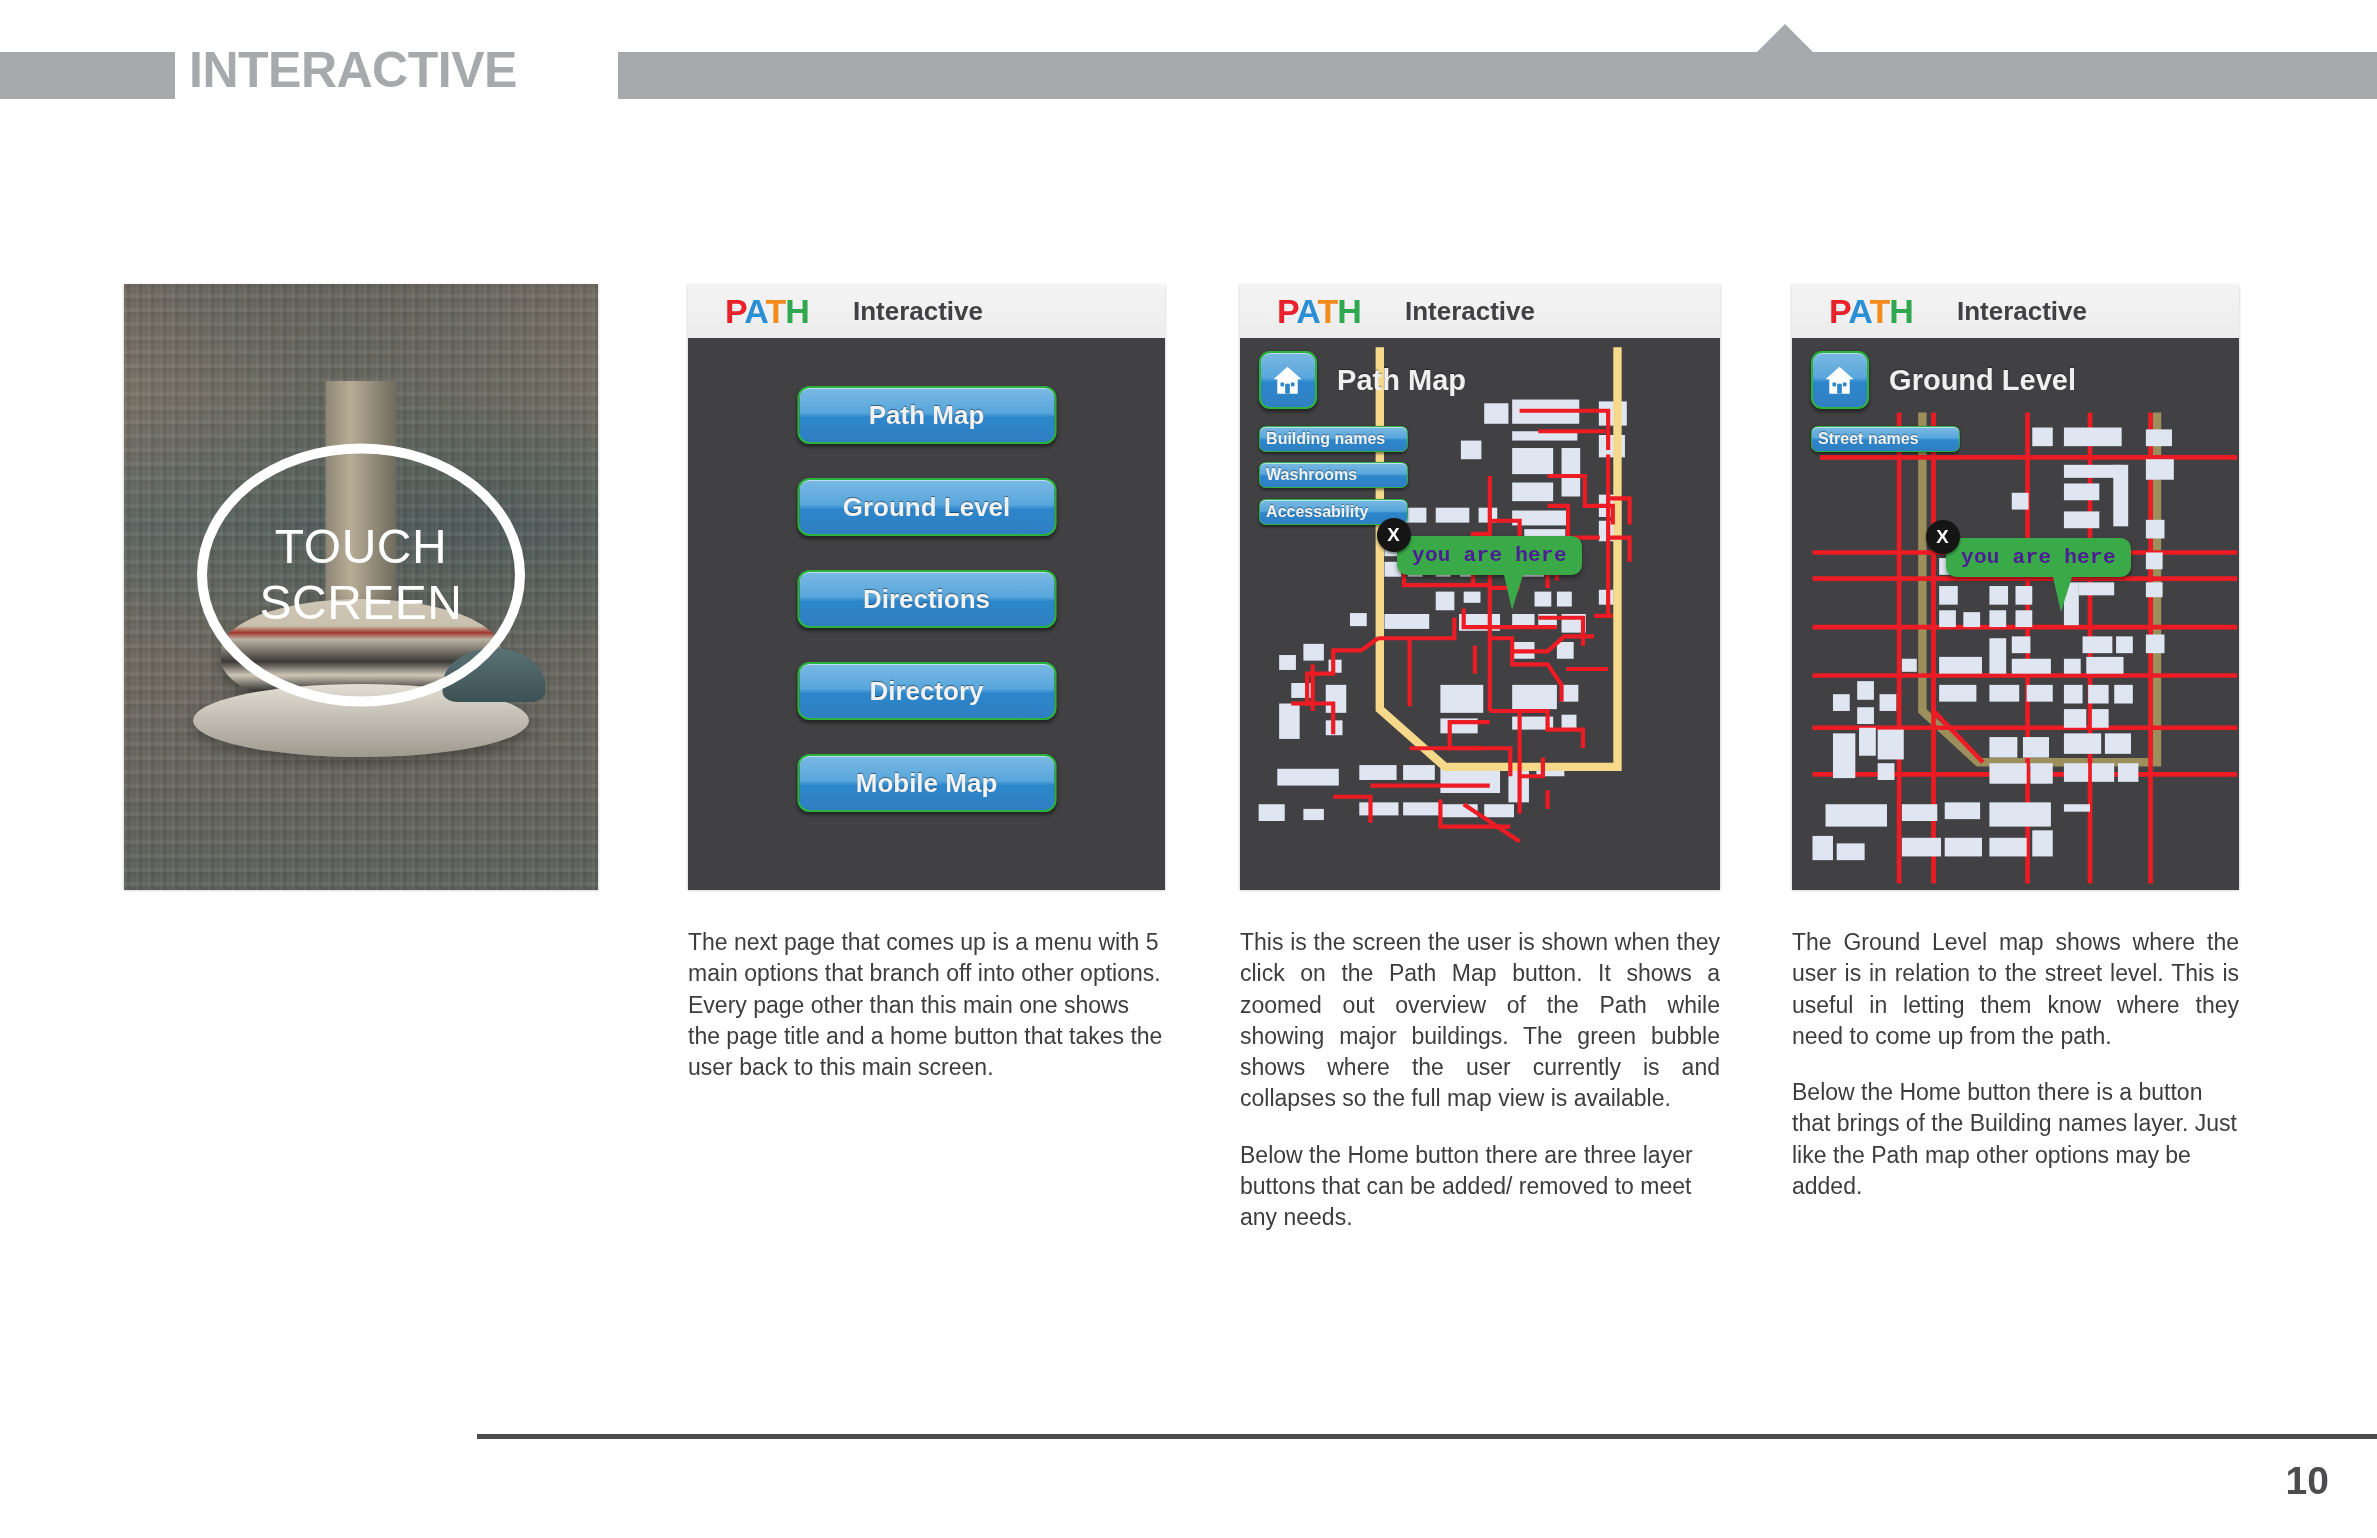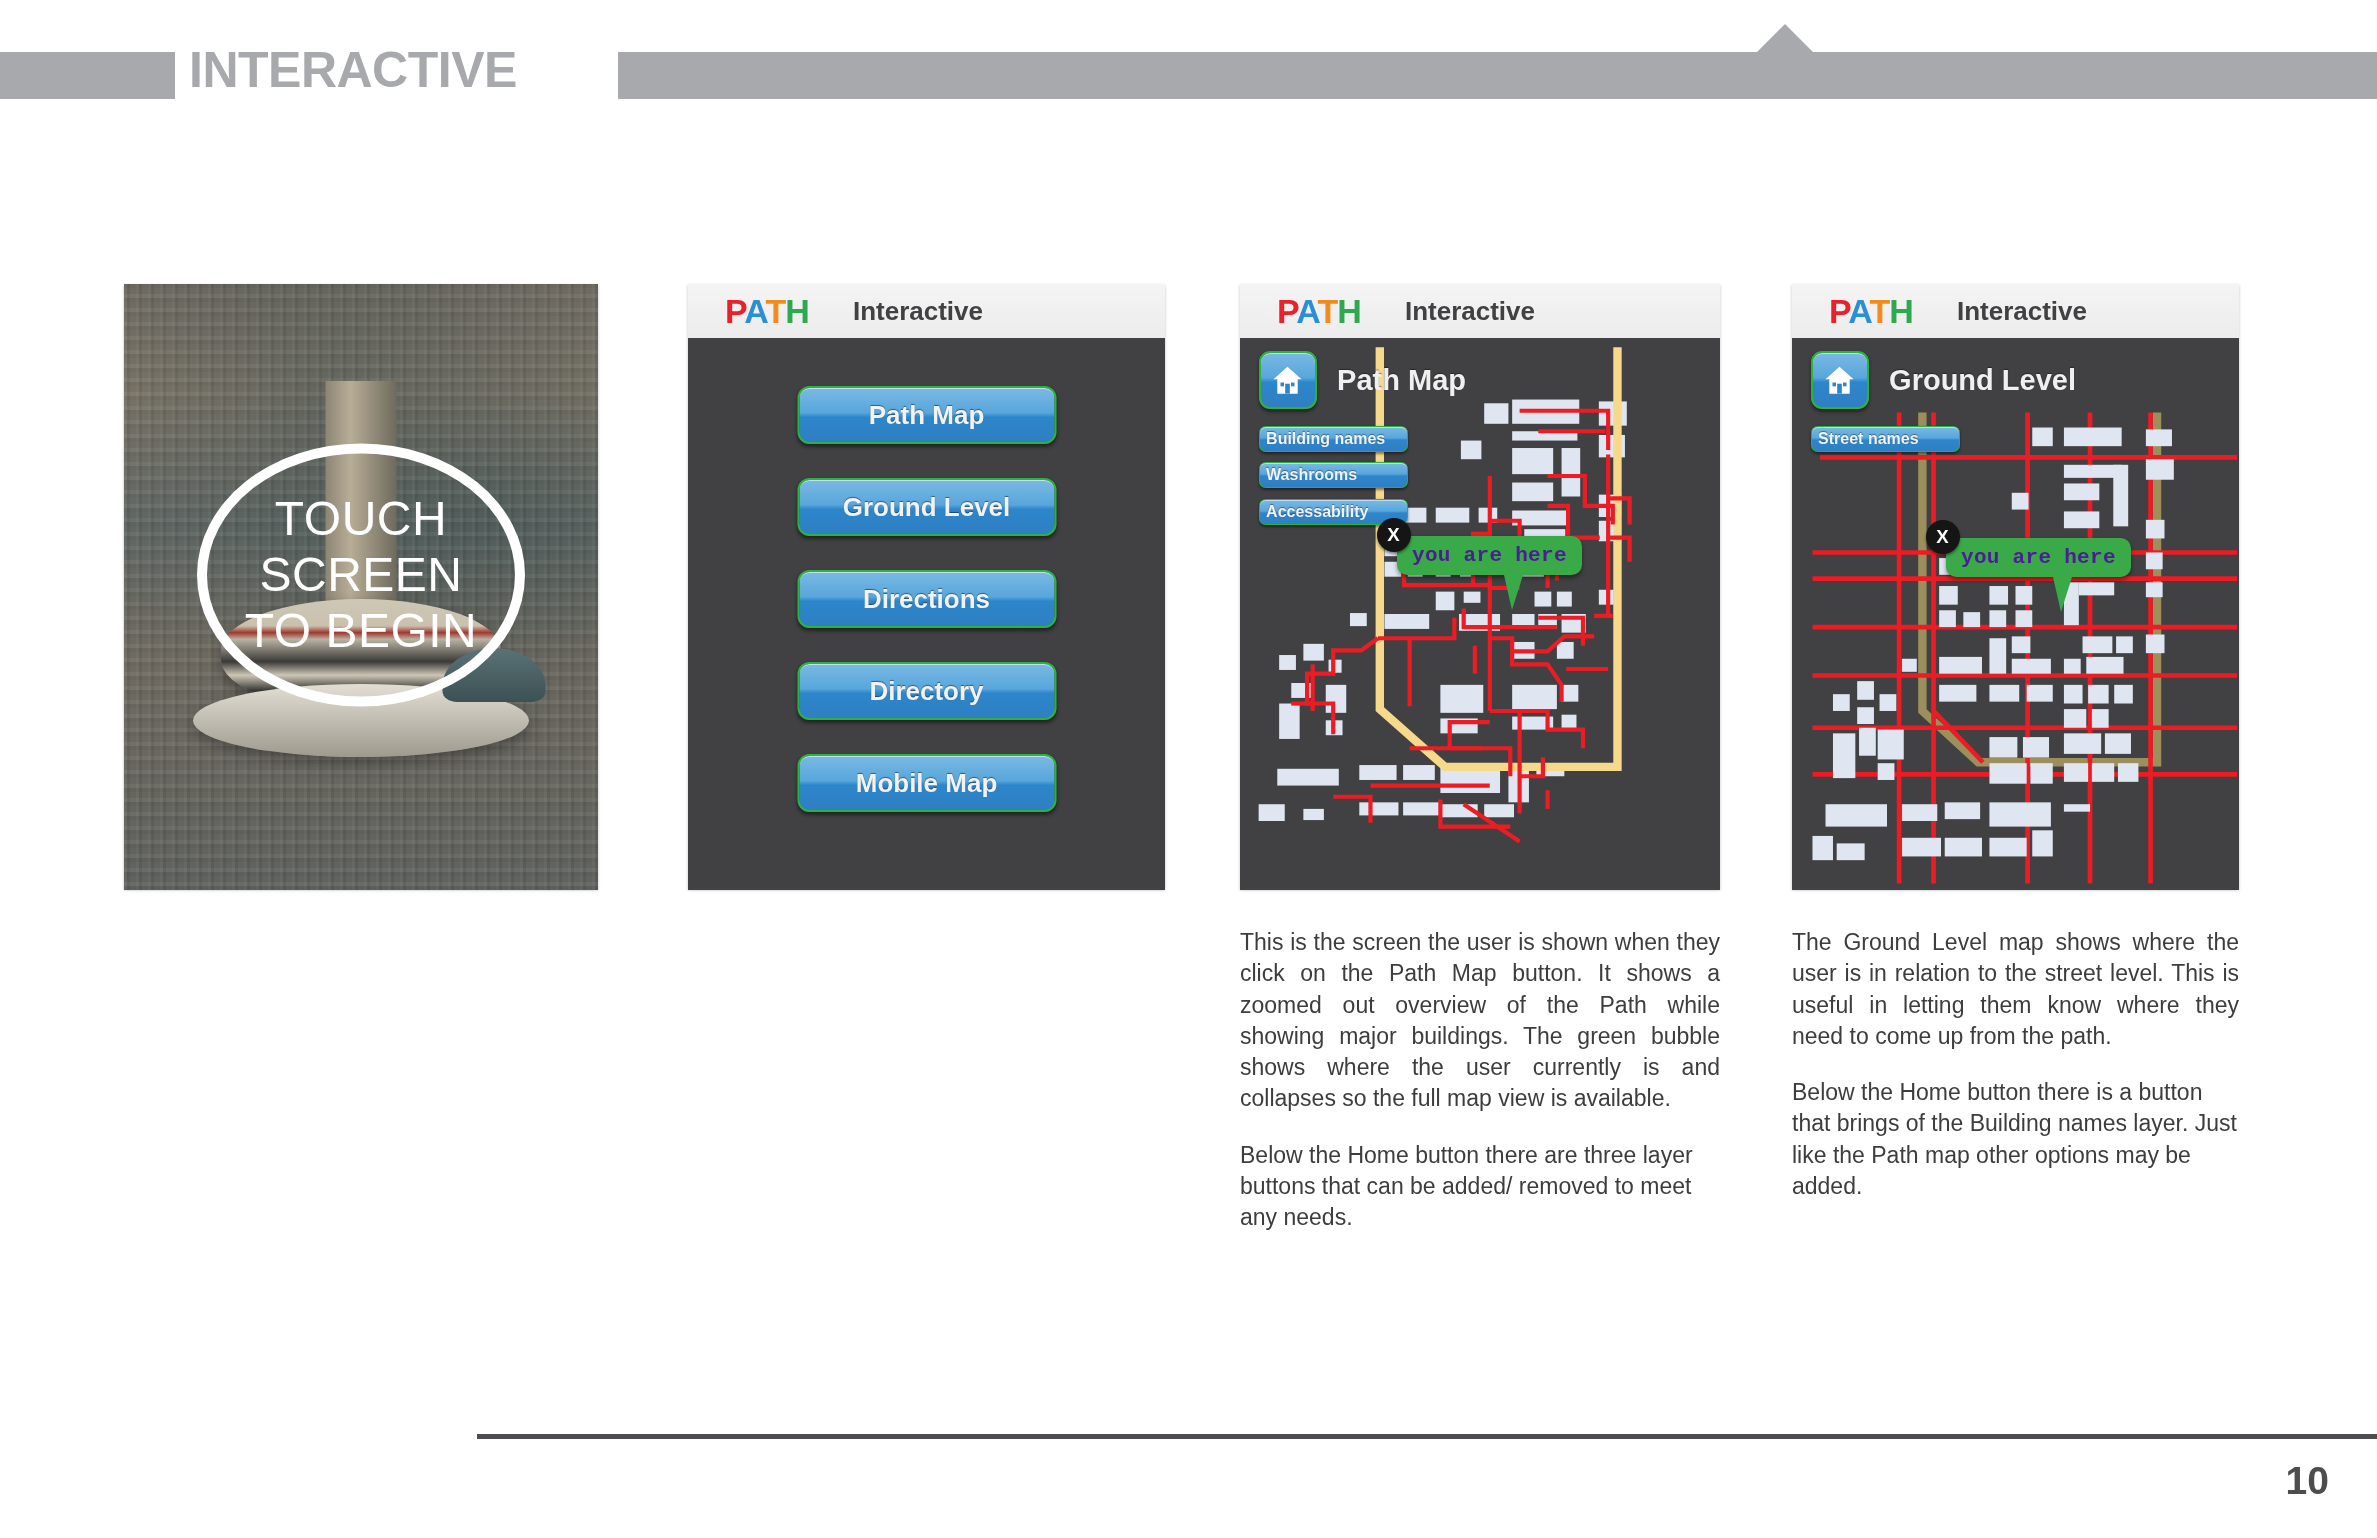--- a/index.html
+++ b/index.html
@@ -267,21 +267,20 @@
       <div class="photo">
         <div class="photo-tower"></div>
         <div class="photo-pod"></div>
         <div class="photo-ring"></div>
         <div class="photo-dome"></div>
       </div>
       <div class="photo-overlay-circle"></div>
       <div class="touch-text">
         <div>TOUCH</div>
         <div>SCREEN</div>
-        <div>TO BEGIN</div>
       </div>
     </div>
   </div>
 
   <div class="col col-2">
     <div class="panel panel-2">
       <div class="app-bar">
         <div class="path-logo"><span class="l1">P</span><span class="l2">A</span><span class="l3">T</span><span class="l4">H</span></div>
         <div class="app-bar-title">Interactive</div>
       </div>
@@ -297,20 +296,23 @@
               <span>Directions</span>
             </div>
           <div class="btn-big">
               <span>Directory</span>
             </div>
           <div class="btn-big">
               <span>Mobile Map</span>
             </div>
         </div>
       </div>
+    </div>
+    <div class="caption">
+      <p>The next page that comes up is a menu with 5 main options that branch off into other options. Every page other than this main one shows the page title and a home button that takes the user back to this main screen.</p>
     </div>
   </div>
 
   <div class="col col-3">
     <div class="panel panel-3">
       <div class="app-bar">
         <div class="path-logo"><span class="l1">P</span><span class="l2">A</span><span class="l3">T</span><span class="l4">H</span></div>
         <div class="app-bar-title">Interactive</div>
       </div>
       <div class="app-body">

